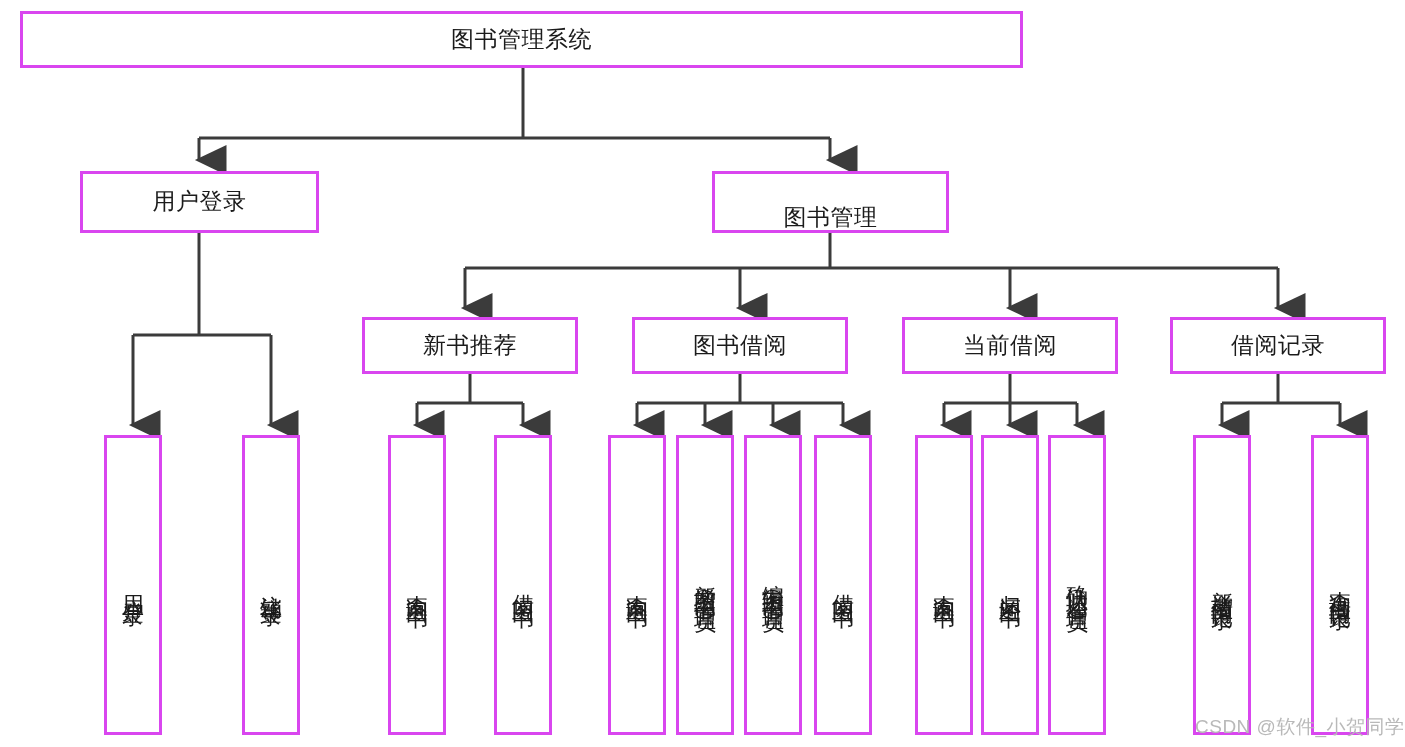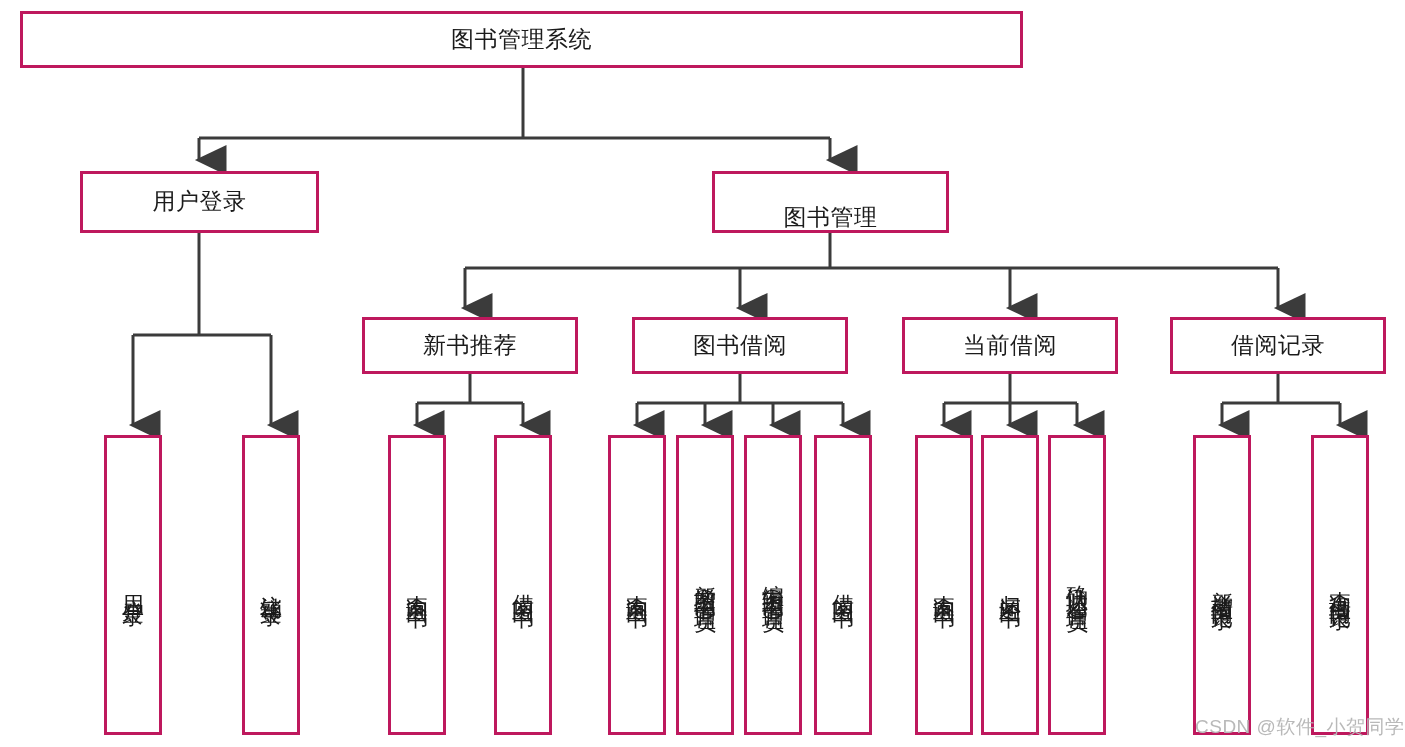--- a/index.html
+++ b/index.html
@@ -20,21 +20,21 @@
   #diagram-svg {
     position: absolute;
     left: 0;
     top: 0;
     width: 1405px;
     height: 747px;
   }
   .node-box {
     position: absolute;
     box-sizing: border-box;
-    border: 3px solid #be185d;
+    border: 3px solid #d946ef;
     background: #ffffff;
     display: flex;
     align-items: center;
     justify-content: center;
     overflow: hidden;
   }
   .node-label-h {
     font-size: 23px;
     color: #1b1b1b;
     line-height: 1.1;

